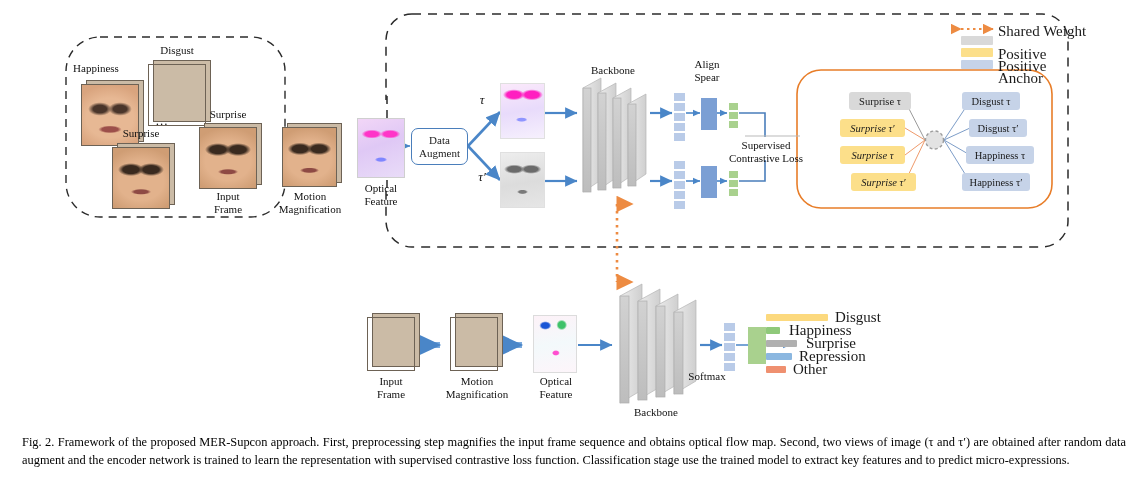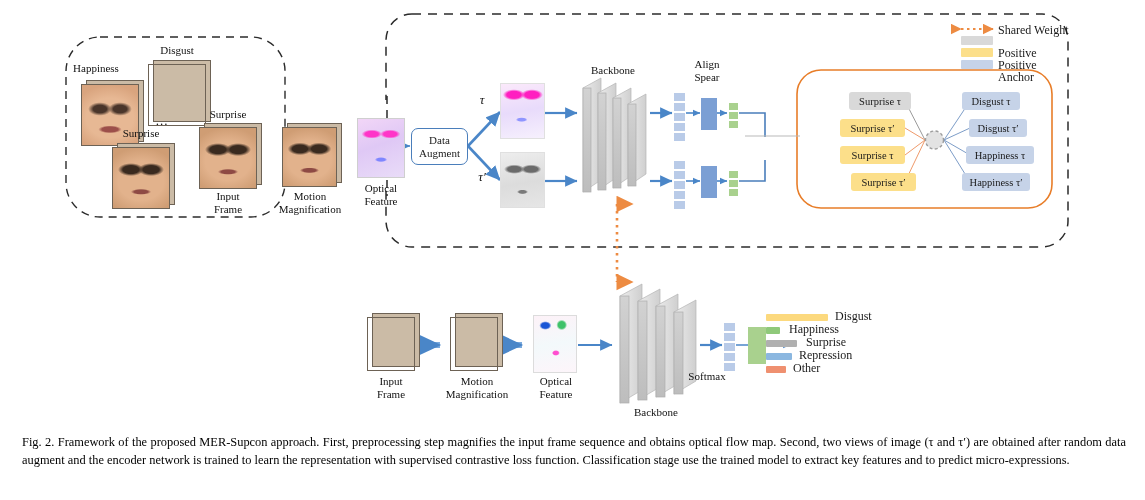--- a/index.html
+++ b/index.html
@@ -93,32 +93,32 @@
   }
   .chip {
     position: absolute; box-sizing: border-box;
     border-radius: 3px;
     display: flex; align-items: center; justify-content: center;
     font-size: 10.5px; white-space: nowrap;
     padding: 0 6px;
     font-family: "Liberation Serif", serif;
   }
   .chip.anchor   { background: #d9d9d9; }
-  .chip.positive { background: #fcdf8a; }
+  .chip.positive { background: #fcdf8a; font-style: italic; }
   .chip.negative { background: #c6d3e8; }
 
   .cell { position: absolute; box-sizing: border-box; }
   .cell.blue  { background: #b9cbe8; border: 1px solid #ffffff; }
   .cell.green { background: #a9d18e; border: 1px solid #ffffff; }
 
   .proj { position: absolute; background: #7b9fd4; box-sizing: border-box; }
   .softmax { position: absolute; background: #a9d18e; box-sizing: border-box; }
 
   .legbar { position: absolute; height: 7px; border-radius: 1px; }
-  .legtxt { position: absolute; font-size: 12px; font-family: "Liberation Serif", serif; white-space: nowrap; }
+  .legtxt { position: absolute; font-size: 15px; font-family: "Liberation Serif", serif; white-space: nowrap; }
 
   
   .caption {
     position: absolute; left: 22px; top: 434px; width: 1104px;
     font-family: "Liberation Serif", serif;
     font-size: 12.4px; line-height: 17.6px;
     color: #000; text-align: justify;
   }
   .caption b { font-weight: normal; }
 </style>
@@ -304,20 +304,22 @@
     <span>Data
 Augment</span>
   </div>
 
   <div class="lbl tau" style="left:470px;top:94px;width:24px;">τ</div>
   <div class="lbl tau" style="left:470px;top:171px;width:24px;">τ′</div>
 
   <div class="lbl" style="left:578px;top:64px;width:70px;">Backbone</div>
   <div class="lbl" style="left:678px;top:58px;width:58px;">Align
 Spear</div>
+  <div class="lbl" style="left:718px;top:139px;width:96px;">Supervised
+Contrastive Loss</div>
 
   <div>
     <div class="cell blue" style="left:673px;top:92px;width:13px;height:10px;position:absolute;"></div>
     <div class="cell blue" style="left:673px;top:102px;width:13px;height:10px;position:absolute;"></div>
     <div class="cell blue" style="left:673px;top:112px;width:13px;height:10px;position:absolute;"></div>
     <div class="cell blue" style="left:673px;top:122px;width:13px;height:10px;position:absolute;"></div>
     <div class="cell blue" style="left:673px;top:132px;width:13px;height:10px;position:absolute;"></div>
   </div>
   <div>
     <div class="cell blue" style="left:673px;top:160px;width:13px;height:10px;position:absolute;"></div>

